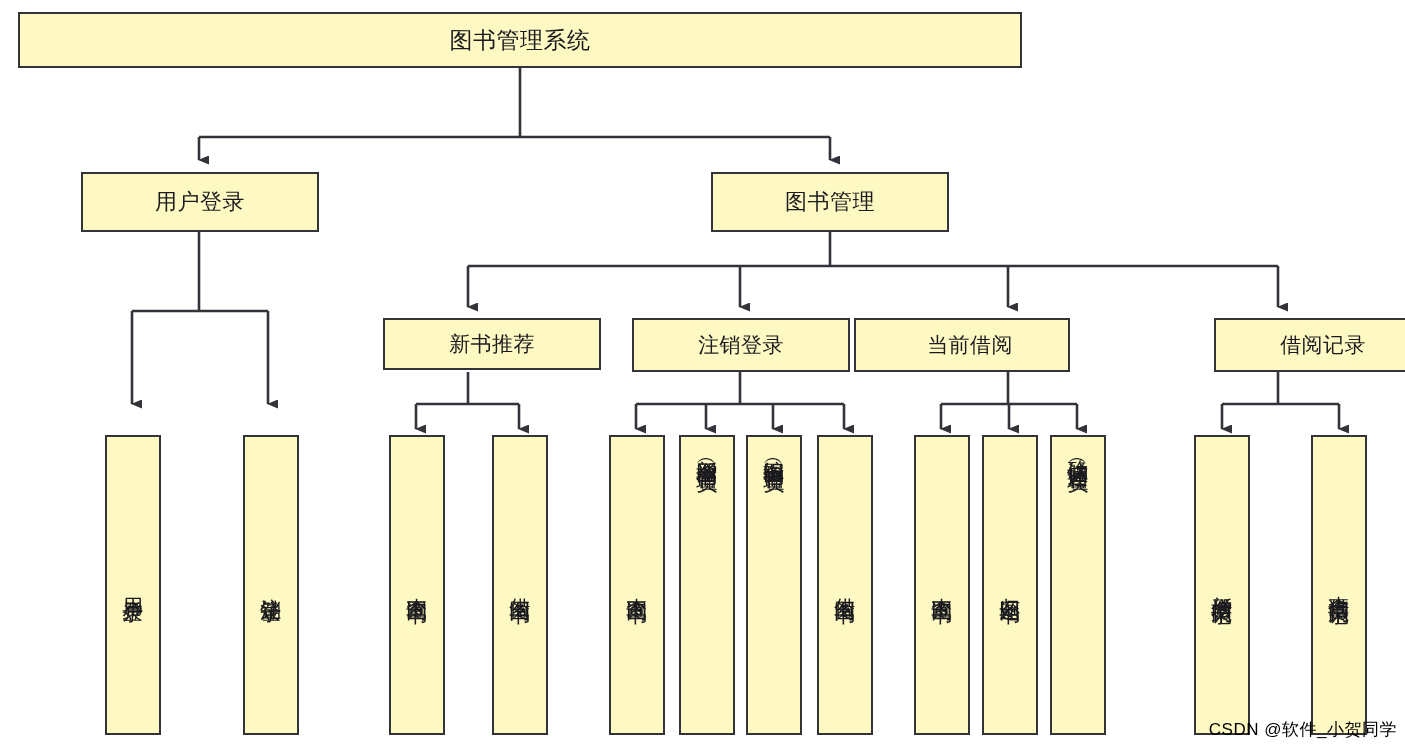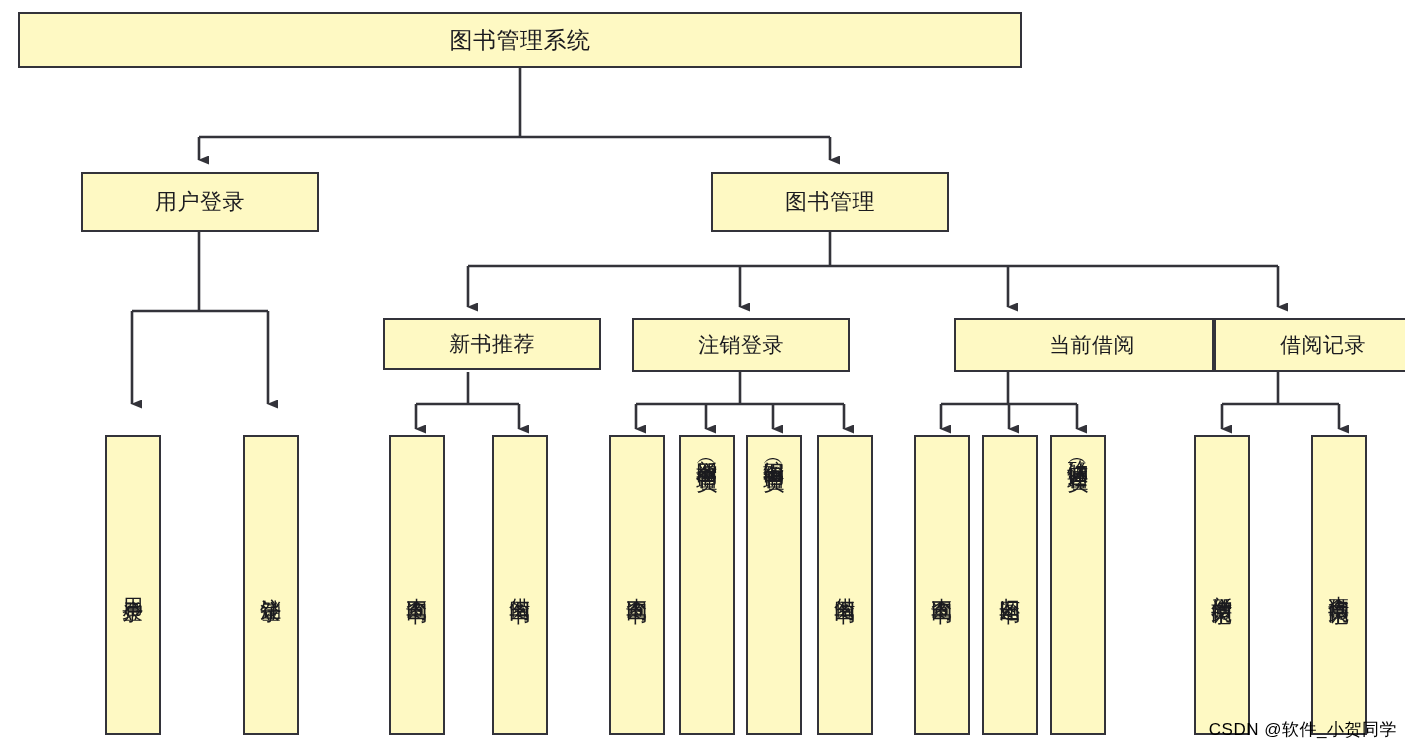--- a/index.html
+++ b/index.html
@@ -137,21 +137,21 @@
   <div class="node-box lvl1" style="left:711px; top:172px; width:238px; height:60px;">
     <span class="node-label">图书管理</span>
   </div>
 
   <div class="node-box lvl2" style="left:360px; top:318px; width:218px; height:52px;margin-left:23px;">
     <span class="node-label">新书推荐</span>
   </div>
   <div class="node-box lvl2" style="left:632px; top:318px; width:218px; height:54px;">
     <span class="node-label">注销登录</span>
   </div>
-  <div class="node-box lvl2" style="left:954px; top:318px; width:260px; height:54px;padding-left:16px;">
+  <div class="node-box lvl2" style="left:854px; top:318px; width:216px; height:54px;padding-left:16px;">
     <span class="node-label">当前借阅</span>
   </div>
   <div class="node-box lvl2" style="left:1170px; top:318px; width:218px; height:54px;margin-left:44px;">
     <span class="node-label">借阅记录</span>
   </div>
 
   <div class="node-box leaf center-text" style="left:105px; top:435px; width:56px; height:300px;">
     <span class="node-label">用户登录</span>
   </div>
   <div class="node-box leaf center-text" style="left:243px; top:435px; width:56px; height:300px;">

